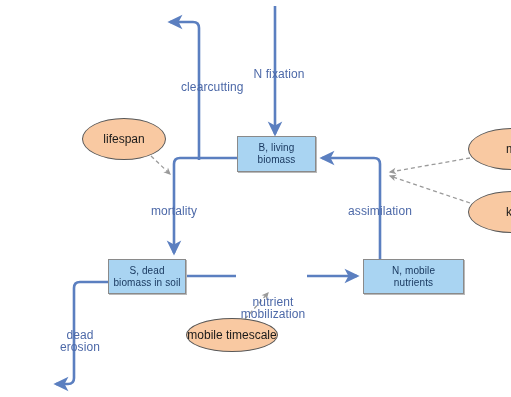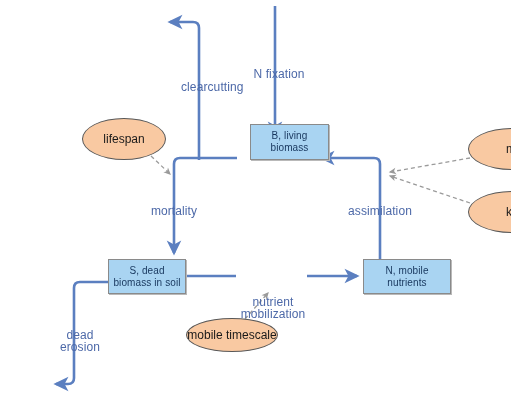--- a/index.html
+++ b/index.html
@@ -95,27 +95,27 @@
 
     <path d="M151,156 L170,174" fill="none" stroke="#9a9a9a" stroke-width="1.3" stroke-dasharray="4,3" marker-end="url(#infhead)"></path>
 
     <path d="M245,319 L268,293" fill="none" stroke="#9a9a9a" stroke-width="1.3" stroke-dasharray="4,3" marker-end="url(#infhead)"></path>
 
     <path d="M470,158 L390,172" fill="none" stroke="#9a9a9a" stroke-width="1.3" stroke-dasharray="4,3" marker-end="url(#infhead)"></path>
 
     <path d="M470,203 L390,176" fill="none" stroke="#9a9a9a" stroke-width="1.3" stroke-dasharray="4,3" marker-end="url(#infhead)"></path>
   </svg>
 
-  <div class="node-box" style="left:237px; top:124px; width:79px; height:36px;margin-left:13px;">B, living
+  <div class="node-box" style="left:237px; top:136px; width:79px; height:36px;">B, living
 biomass</div>
 
   <div class="node-box" style="left:108px; top:259px; width:78px; height:35px;">S, dead
 biomass in soil</div>
 
-  <div class="node-box" style="left:363px; top:259px; width:88px; height:35px;">N, mobile
+  <div class="node-box" style="left:363px; top:259px; width:101px; height:35px;">N, mobile
 nutrients</div>
 
   <div class="node-ellipse" style="left:82px; top:118px; width:84px; height:42px;">lifespan</div>
 
   <div class="node-ellipse" style="left:186px; top:318px; width:92px; height:34px;">mobile timescale</div>
 
   <div class="node-ellipse" style="left:468px; top:128px; width:88px; height:42px; justify-content:flex-start; padding-left:37px;">m</div>
 
   <div class="node-ellipse" style="left:468px; top:191px; width:88px; height:42px; justify-content:flex-start; padding-left:37px;">k</div>
 

